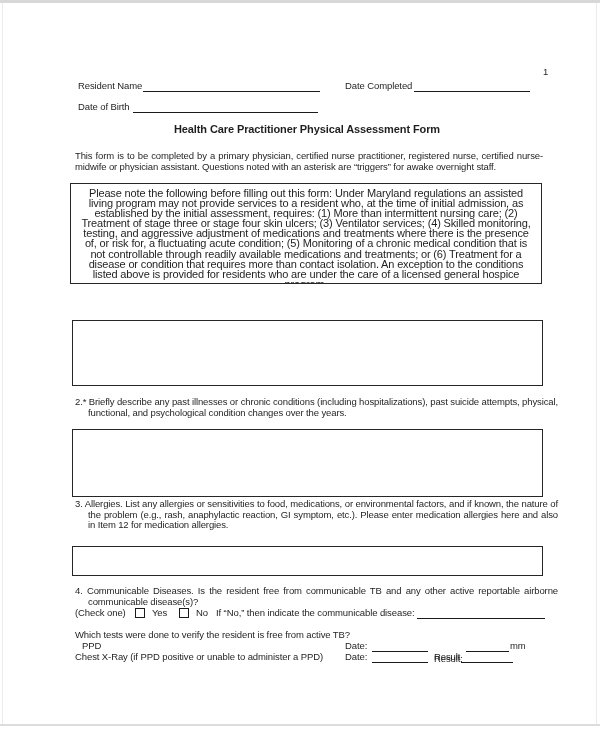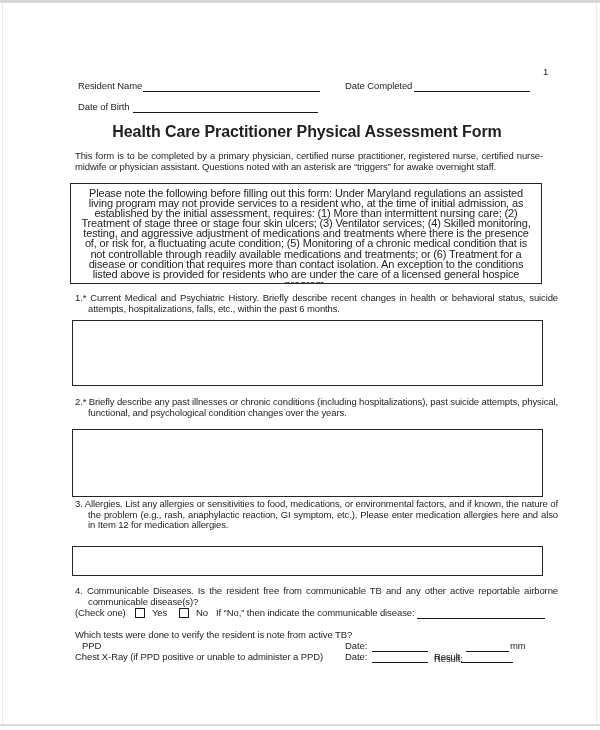--- a/index.html
+++ b/index.html
@@ -13,21 +13,21 @@
   }
   .page{position:absolute;inset:0;background:#fff;}
   .edge-top{position:absolute;left:0;top:0;width:600px;height:3px;background:#d8d8d8;}
   .edge-bottom{position:absolute;left:0;top:724px;width:600px;height:2px;background:#dcdcdc;}
   .edge-left{position:absolute;left:2px;top:3px;width:1px;height:721px;background:#ececec;}
   .edge-right{position:absolute;left:596px;top:3px;width:1px;height:721px;background:#ececec;}
   .t{position:absolute;font-size:9.5px;line-height:11px;letter-spacing:-0.1px;white-space:nowrap;}
   .blank{position:absolute;height:11px;border-bottom:1px solid #1a1a1a;}
   .title{
     position:absolute;left:70px;top:123px;width:474px;
-    text-align:center;font-size:16px;font-weight:bold;letter-spacing:-0.1px;
+    text-align:center;font-size:11px;font-weight:bold;letter-spacing:-0.1px;
   }
   .para{position:absolute;font-size:9.5px;line-height:10.5px;letter-spacing:-0.12px;text-align:justify;}
   .q{position:absolute;width:470px;font-size:9.5px;line-height:10.5px;letter-spacing:-0.12px;
      padding-left:13px;text-indent:-13px;text-align:justify;}
   .notice{
     position:absolute;left:70px;top:183px;width:472px;height:101px;
     border:1.5px solid #262626;box-sizing:border-box;
     padding:4px 6px;
     font-size:11px;line-height:10.1px;letter-spacing:-0.15px;
     text-align:center;overflow:hidden;
@@ -53,40 +53,39 @@
 
   <span class="t" style="left:78px;top:101px;">Date of Birth</span>
   <div class="blank" style="left:133px;top:101px;width:185px;"></div>
 
   <div class="title">Health Care Practitioner Physical Assessment Form</div>
 
   <div class="para" style="left:75px;top:151px;width:468px;">This form is to be completed by a primary physician, certified nurse practitioner, registered nurse, certified nurse-midwife or physician assistant. Questions noted with an asterisk are “triggers” for awake overnight staff.</div>
 
   <div class="notice">Please note the following before filling out this form: Under Maryland regulations an assisted living program may not provide services to a resident who, at the time of initial admission, as established by the initial assessment, requires: (1) More than intermittent nursing care; (2) Treatment of stage three or stage four skin ulcers; (3) Ventilator services; (4) Skilled monitoring, testing, and aggressive adjustment of medications and treatments where there is the presence of, or risk for, a fluctuating acute condition; (5) Monitoring of a chronic medical condition that is not controllable through readily available medications and treatments; or (6) Treatment for a disease or condition that requires more than contact isolation. An exception to the conditions listed above is provided for residents who are under the care of a licensed general hospice program.</div>
 
-  <div class="q" style="left:75px;top:293px;"><span>1.*</span> <span>Current Medical and Psychiatric History. Briefly describe recent changes in health or behavioral status, suicide attempts, hospitalizations, falls, etc., within the past 6 months.</span></div>
   <div class="abox" style="left:72px;top:320px;width:471px;height:66px;"></div>
 
   <div class="q" style="left:75px;top:397px;"><span>2.*</span> <span>Briefly describe any past illnesses or chronic conditions (including hospitalizations), past suicide attempts, physical, functional, and psychological condition changes over the years.</span></div>
   <div class="abox" style="left:72px;top:429px;width:471px;height:68px;"></div>
 
   <div class="q" style="left:75px;top:499px;"><span>3.</span> <span>Allergies. List any allergies or sensitivities to food, medications, or environmental factors, and if known, the nature of the problem (e.g., rash, anaphylactic reaction, GI symptom, etc.). Please enter medication allergies here and also in Item 12 for medication allergies.</span></div>
   <div class="abox" style="left:72px;top:546px;width:471px;height:30px;"></div>
 
   <div class="q" style="left:75px;top:586px;"><span>4.</span> <span>Communicable Diseases. Is the resident free from communicable TB and any other active reportable airborne communicable disease(s)?</span></div>
 
   <span class="t" style="left:75px;top:607px;">(Check one)</span>
   <div class="cb" style="left:135px;top:608px;"></div>
   <span class="t" style="left:152px;top:607px;">Yes</span>
   <div class="cb" style="left:179px;top:608px;"></div>
   <span class="t" style="left:196px;top:607px;">No</span>
   <span class="t" style="left:216px;top:607px;">If “No,” then indicate the communicable disease:</span>
   <div class="blank" style="left:417px;top:607px;width:128px;"></div>
 
-  <span class="t" style="left:75px;top:629px;">Which tests were done to verify the resident is note from active TB?</span>
+  <span class="t" style="left:75px;top:629px;">Which tests were done to verify the resident is free from active TB?</span>
 
   <span class="t" style="left:75px;top:640px;margin-left:7px;">PPD</span>
   <span class="t" style="left:345px;top:640px;">Date:</span>
   <div class="blank" style="left:372px;top:640px;width:56px;"></div>
   <span class="t" style="left:434px;top:640px;margin-top:13px;">Result:</span>
   <div class="blank" style="left:466px;top:640px;width:43px;"></div>
   <span class="t" style="left:510px;top:640px;">mm</span>
 
   <span class="t" style="left:75px;top:651px;">Chest X-Ray (if PPD positive or unable to administer a PPD)</span>
   <span class="t" style="left:345px;top:651px;">Date:</span>

